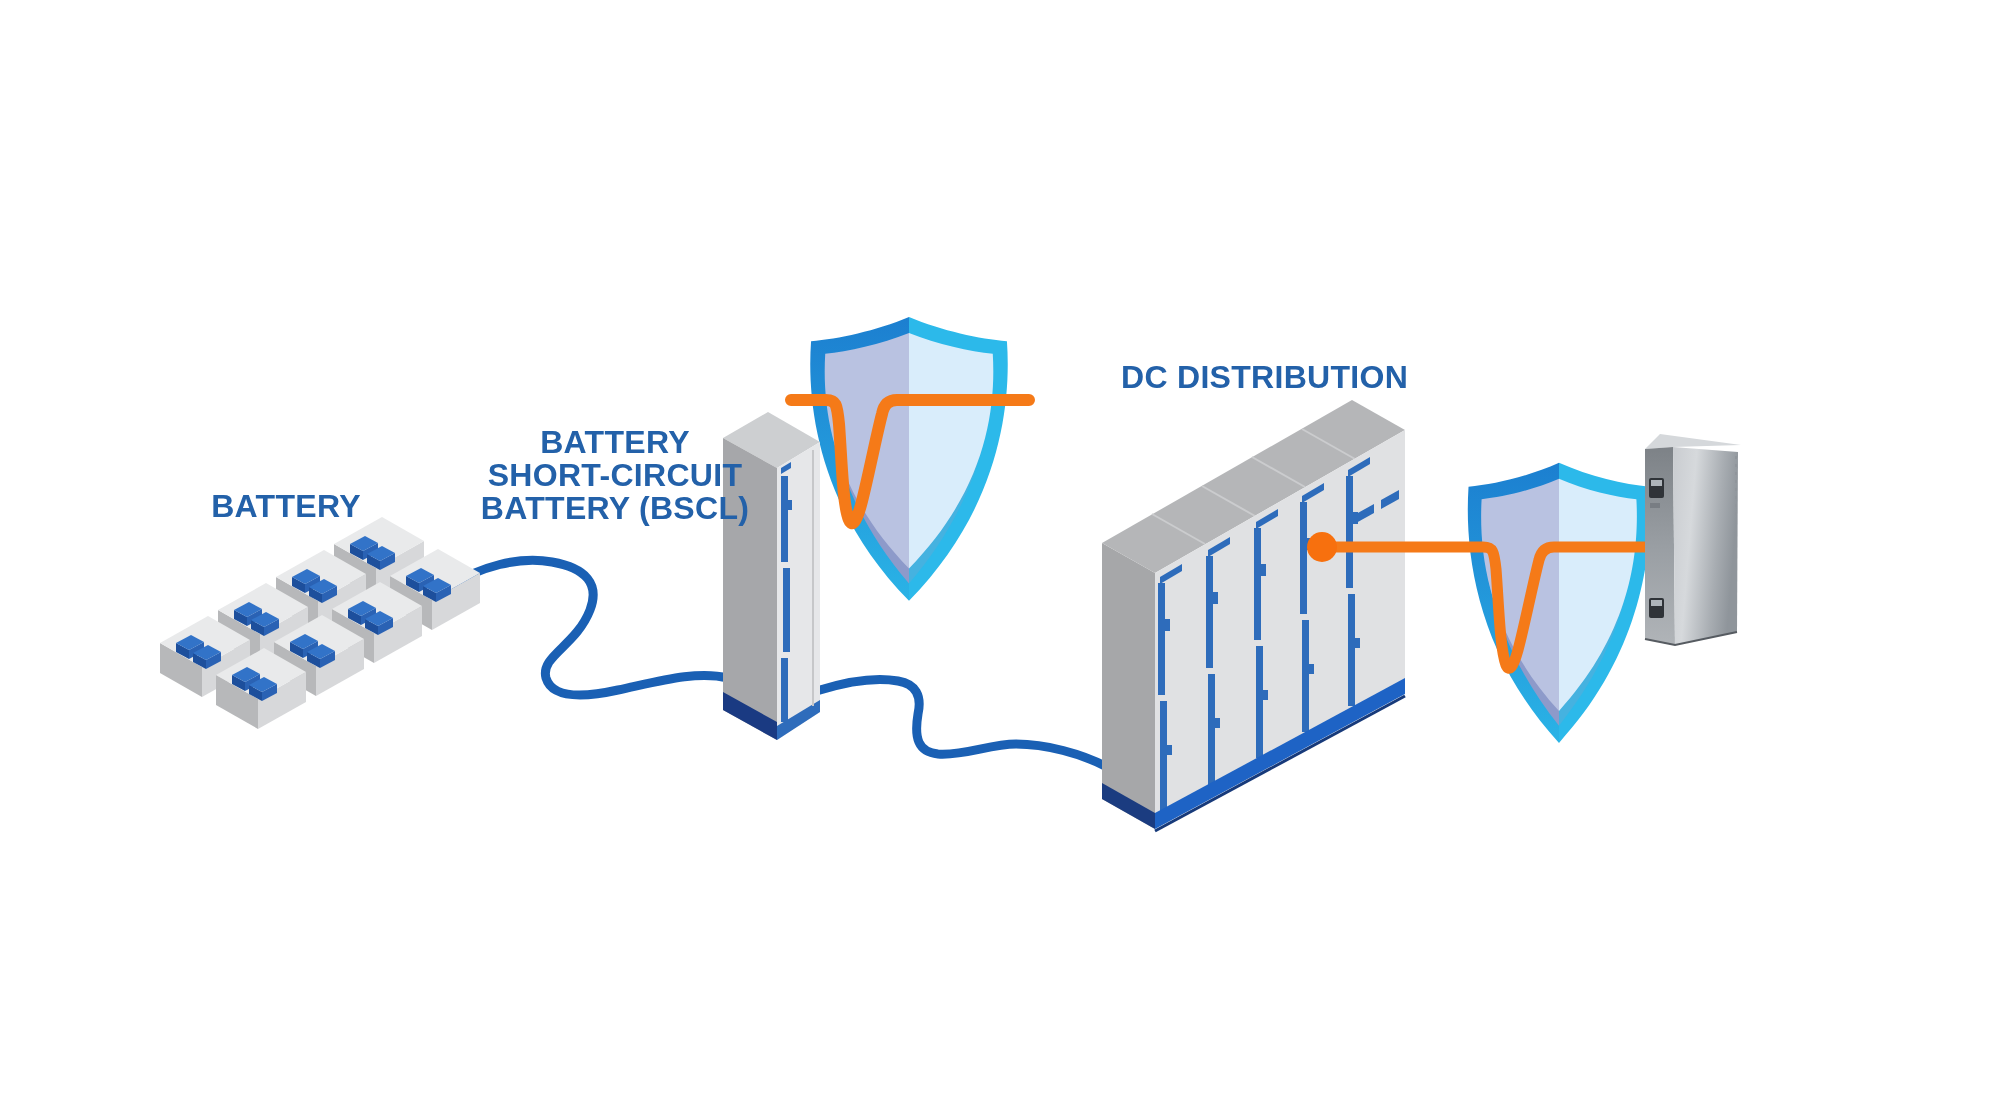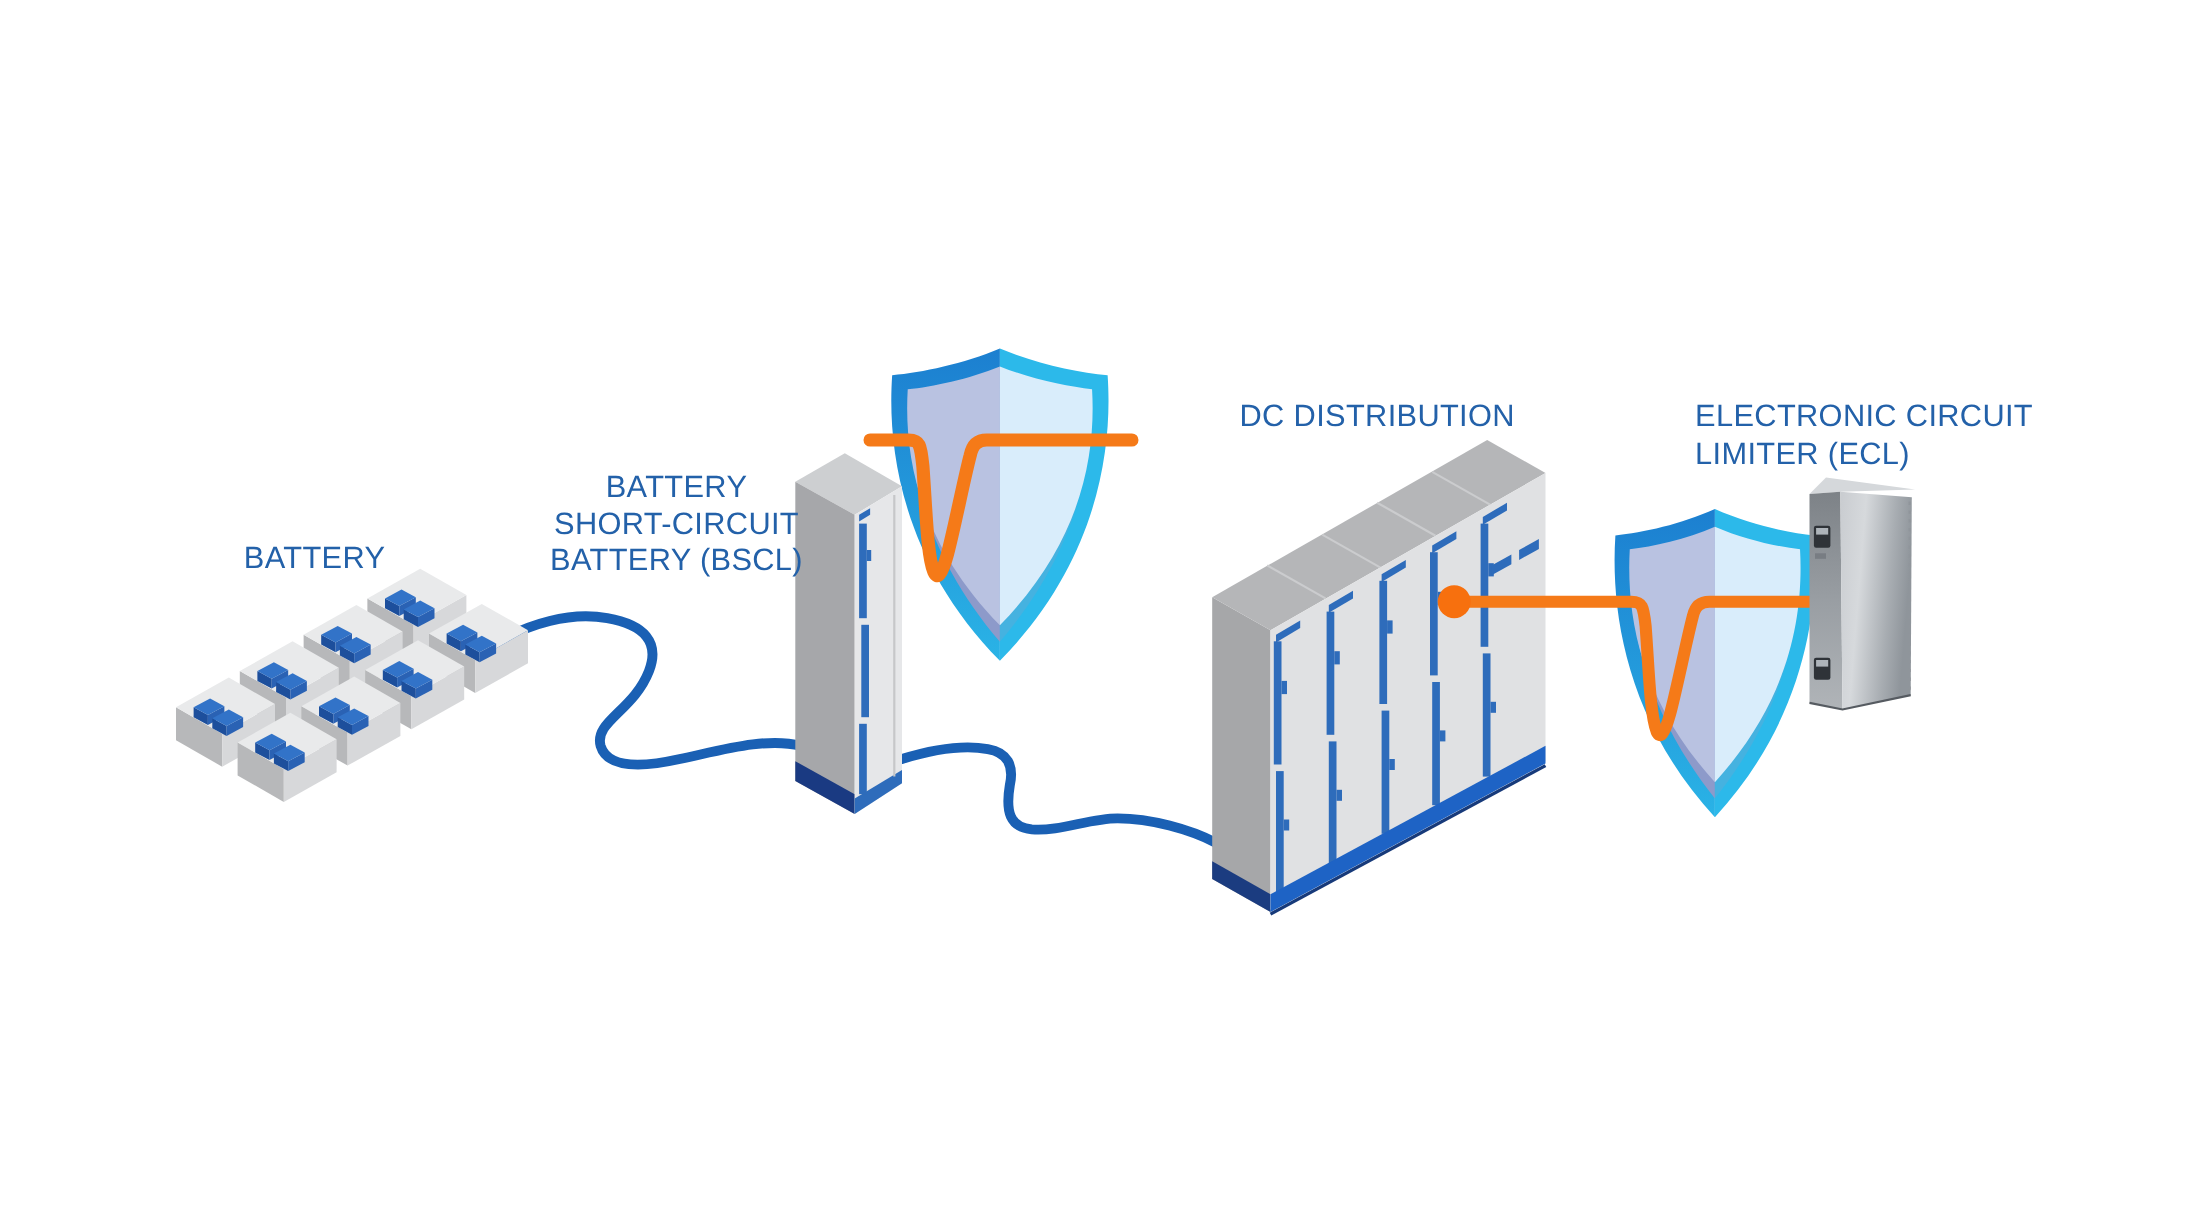--- a/index.html
+++ b/index.html
@@ -2,22 +2,22 @@
 <html><head>
 <meta charset="utf-8">
 <style>
   html,body{margin:0;padding:0;background:#ffffff;}
   #stage{
     position:relative;width:2000px;height:1115px;background:#ffffff;overflow:hidden;
     font-family:"Liberation Sans", sans-serif;
   }
   #scene{position:absolute;left:0;top:0;}
   .lbl{
-    position:absolute;color:#2361a9;font-size:28px;line-height:33px;
-    letter-spacing:.3px;font-weight:400;white-space:nowrap;
+    position:absolute;color:#2361a9;font-size:32px;line-height:33px;
+    letter-spacing:.3px;font-weight:700;white-space:nowrap;
   }
   .lbl .line{display:block;}
   #battery-label{left:186px;top:490px;width:200px;text-align:center;}
   #bscl-label{left:480px;top:426px;width:270px;text-align:center;}
   #dc-label{left:1121px;top:361px;width:262px;text-align:center;}
   #ecl-label{left:1541px;top:360px;width:340px;text-align:left;line-height:35px;}
 </style>
 </head>
 <body>
 
@@ -163,18 +163,14 @@
   <div id="battery-label" class="lbl">BATTERY</div>
 
   <div id="bscl-label" class="lbl">
     <span class="line">BATTERY</span>
     <span class="line">SHORT-CIRCUIT</span>
     <span class="line">BATTERY (BSCL)</span>
   </div>
 
   <div id="dc-label" class="lbl">DC DISTRIBUTION</div>
 
-  <div id="ecl-label" class="lbl">
-    <span class="line">ELECTRONIC CIRCUIT</span>
-    <span class="line">LIMITER (ECL)</span>
-  </div>
 
 </div>
 
 </body></html>

